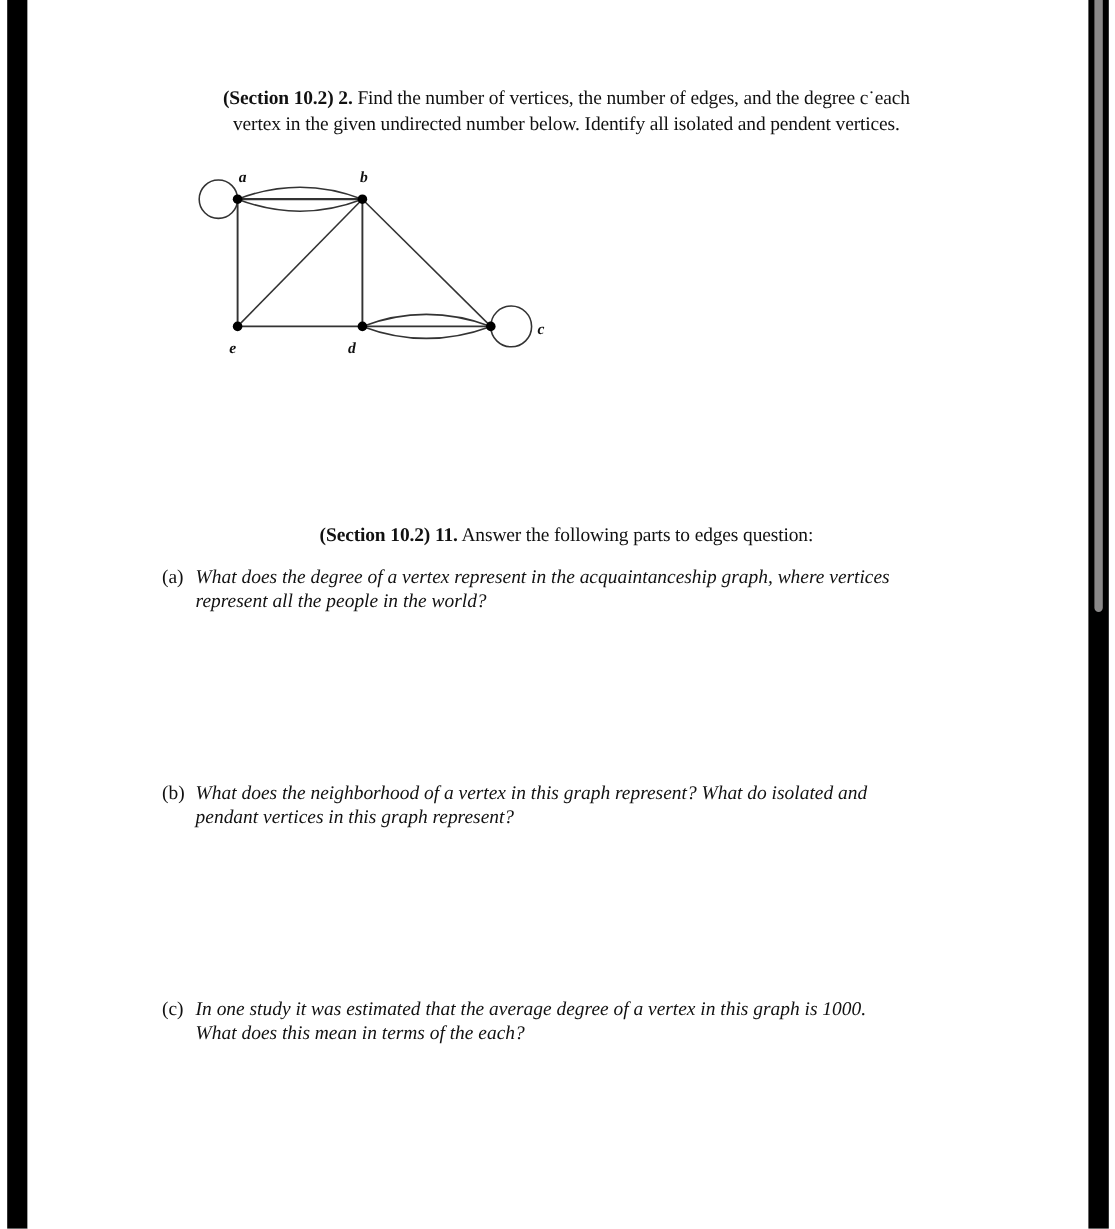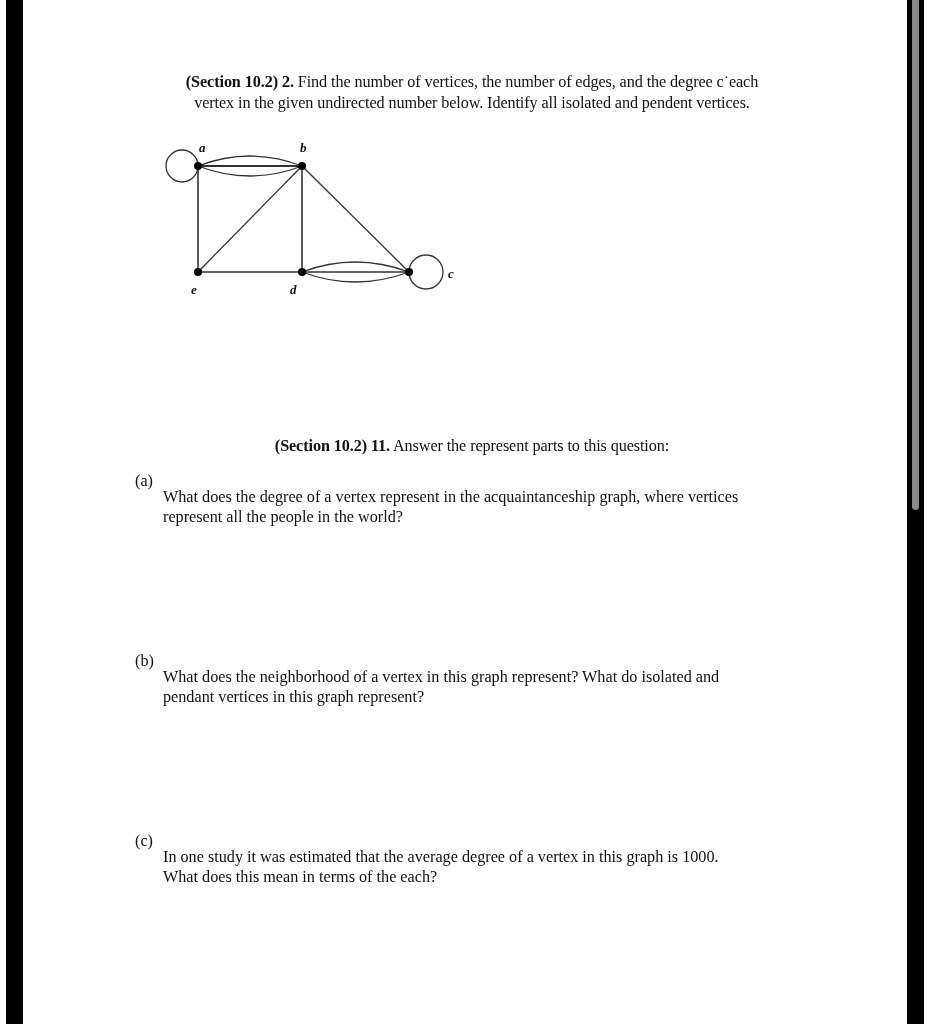--- a/index.html
+++ b/index.html
@@ -9,21 +9,21 @@
   }
   .bar-left { position: absolute; left: 6px; top: 0; width: 17px; height: 1024px; background: #000; }
   .bar-right { position: absolute; left: 907px; top: 0; width: 17px; height: 1024px; background: #000; }
   .scroll-thumb { position: absolute; left: 912px; top: 0; width: 7px; height: 510px; background: #8a8888; border-radius: 0 0 4px 4px; }
   .page { position: absolute; left: 23px; top: 0; width: 884px; height: 1024px; background: #fff; }
   .text { position: absolute; font-size: 16.2px; line-height: 21px; letter-spacing: -0.1px; text-align: center; }
   .q2 { left: 127px; top: 72px; width: 690px; }
   .q12 { left: 127px; top: 436px; width: 690px; }
   .part { position: absolute; font-size: 16.2px; line-height: 20px; }
   .part .lbl { position: absolute; left: 0; top: 0; }
-  .part .body { position: absolute; left: 28px; top: 16px; width: 645px; }
+  .part .body { position: absolute; left: 28px; top: 0; width: 645px; font-style: italic; }
   .pa { left: 135px; top: 471px; width: 680px; }
   .pb { left: 135px; top: 651px; width: 680px; }
   .pc { left: 135px; top: 831px; width: 680px; }
   b { font-weight: bold; }
   svg.graph { position: absolute; left: 150px; top: 130px; }
   .vlabel { font-family: "Liberation Serif", serif; font-style: italic; font-weight: bold; font-size: 13px; fill: #111; }
 </style>
 </head>
 <body>
 
@@ -71,21 +71,21 @@
   <text class="vlabel" x="199" y="152">a</text>
   <text class="vlabel" x="300" y="152">b</text>
   <text class="vlabel" x="448" y="278">c</text>
   <text class="vlabel" x="290" y="294">d</text>
   <text class="vlabel" x="191" y="294">e</text>
 </svg>
 
 <div class="text q12">
   <b>(Section 10.2)</b>
   <b>11.</b>
-  <span>Answer the represent parts to this question:</span>
+  <span>Answer the following parts to edges question:</span>
 </div>
 
 <div class="part pa">
   <span class="lbl">(a)</span>
   <div class="body">
     <span>What does the degree of a vertex represent in the acquaintanceship graph, where vertices</span><br>
     <span>represent all the people in the world?</span>
   </div>
 </div>
 

